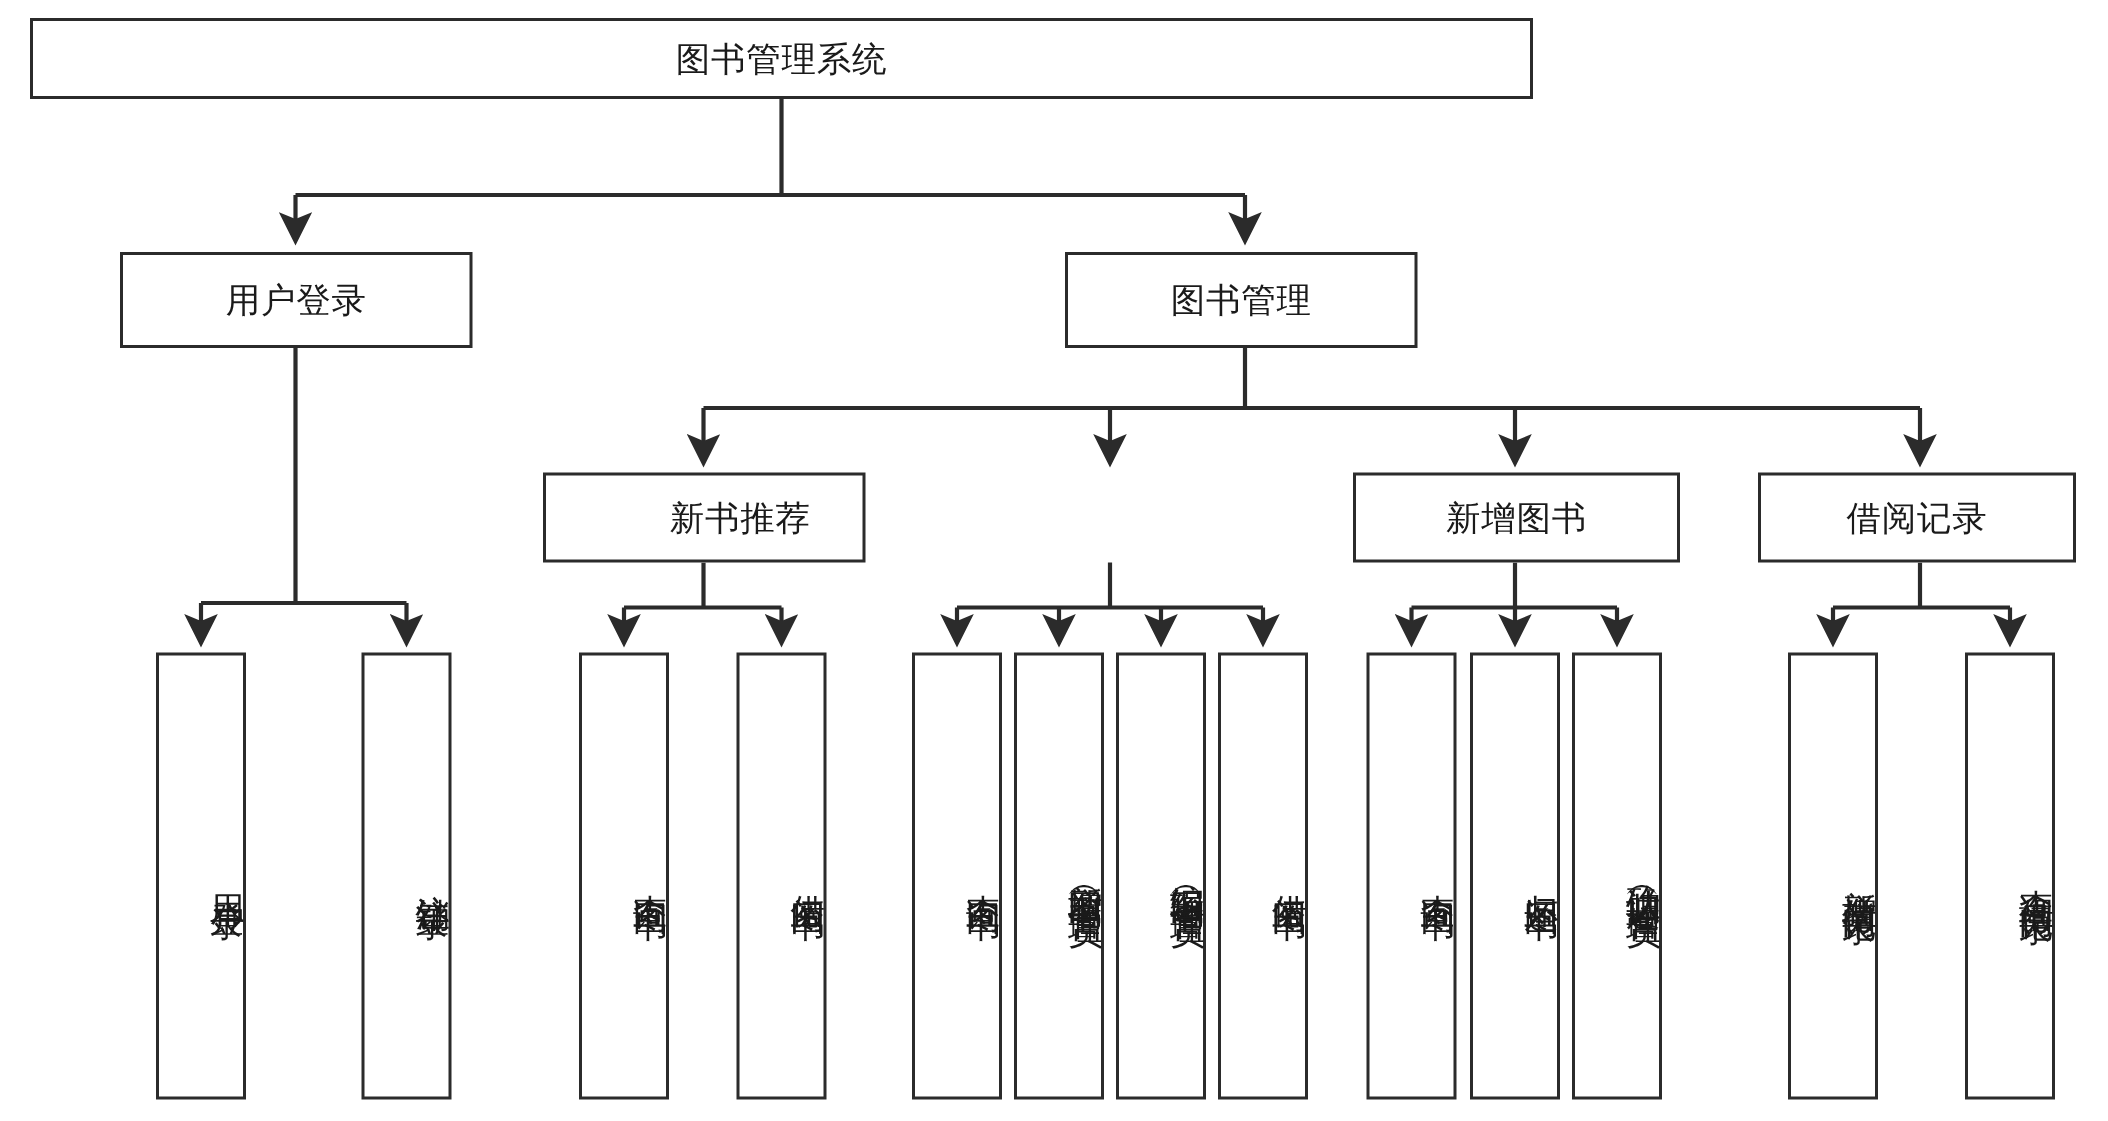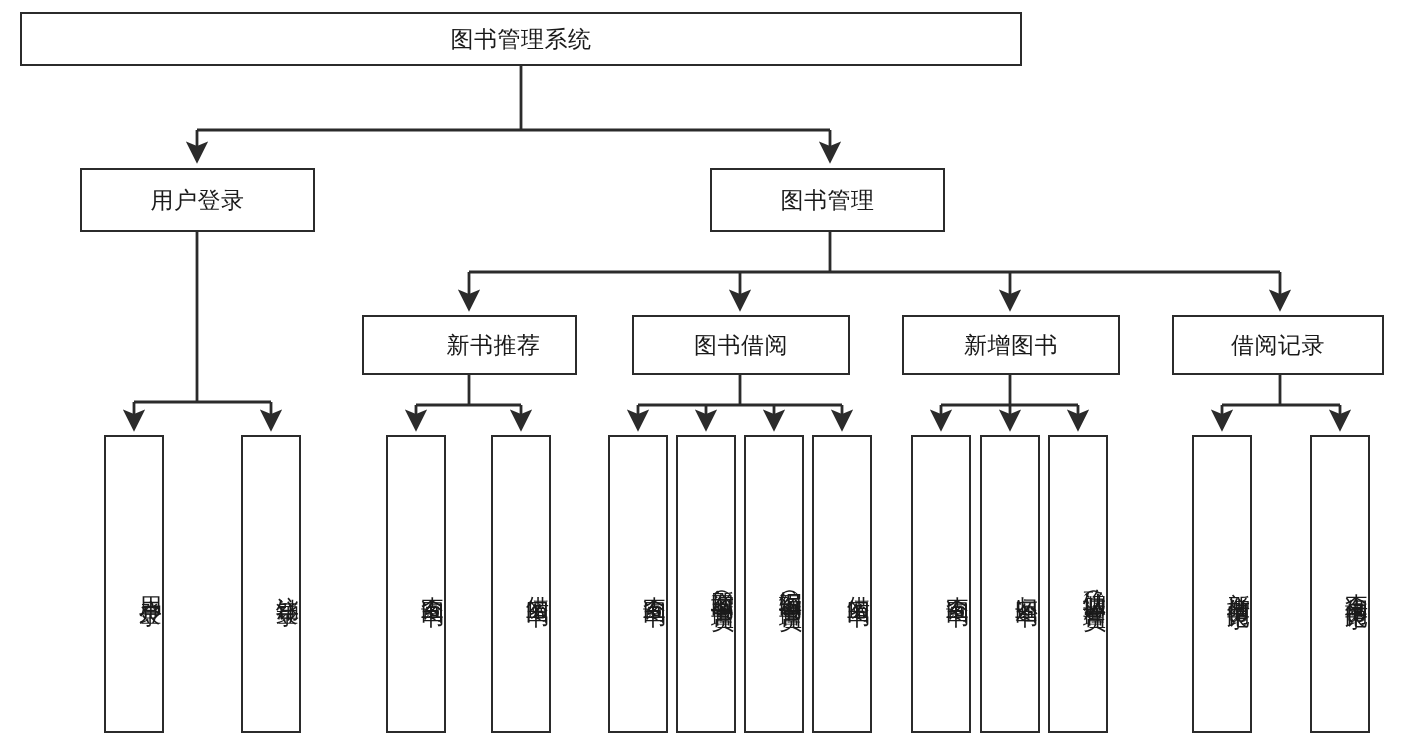--- a/index.html
+++ b/index.html
@@ -128,23 +128,20 @@
   <div class="node horiz" style="left:80px; top:168px; width:235px; height:64px;">
     <span>用户登录</span>
   </div>
   <div class="node horiz" style="left:710px; top:168px; width:235px; height:64px;">
     <span>图书管理</span>
   </div>
 
   <div class="node horiz" style="left:362px; top:315px; width:215px; height:60px;padding-left:48px;">
     <span>新书推荐</span>
   </div>
-  <div class="node horiz" style="left:632px; top:315px; width:218px; height:60px;">
-    <span>图书借阅</span>
-  </div>
   <div class="node horiz" style="left:902px; top:315px; width:218px; height:60px;">
     <span>新增图书</span>
   </div>
   <div class="node horiz" style="left:1172px; top:315px; width:212px; height:60px;">
     <span>借阅记录</span>
   </div>
 
   <div class="node vert" style="left:104px; top:435px; width:60px; height:298px;">
     <span class="vtext">用户登录</span>
   </div>

